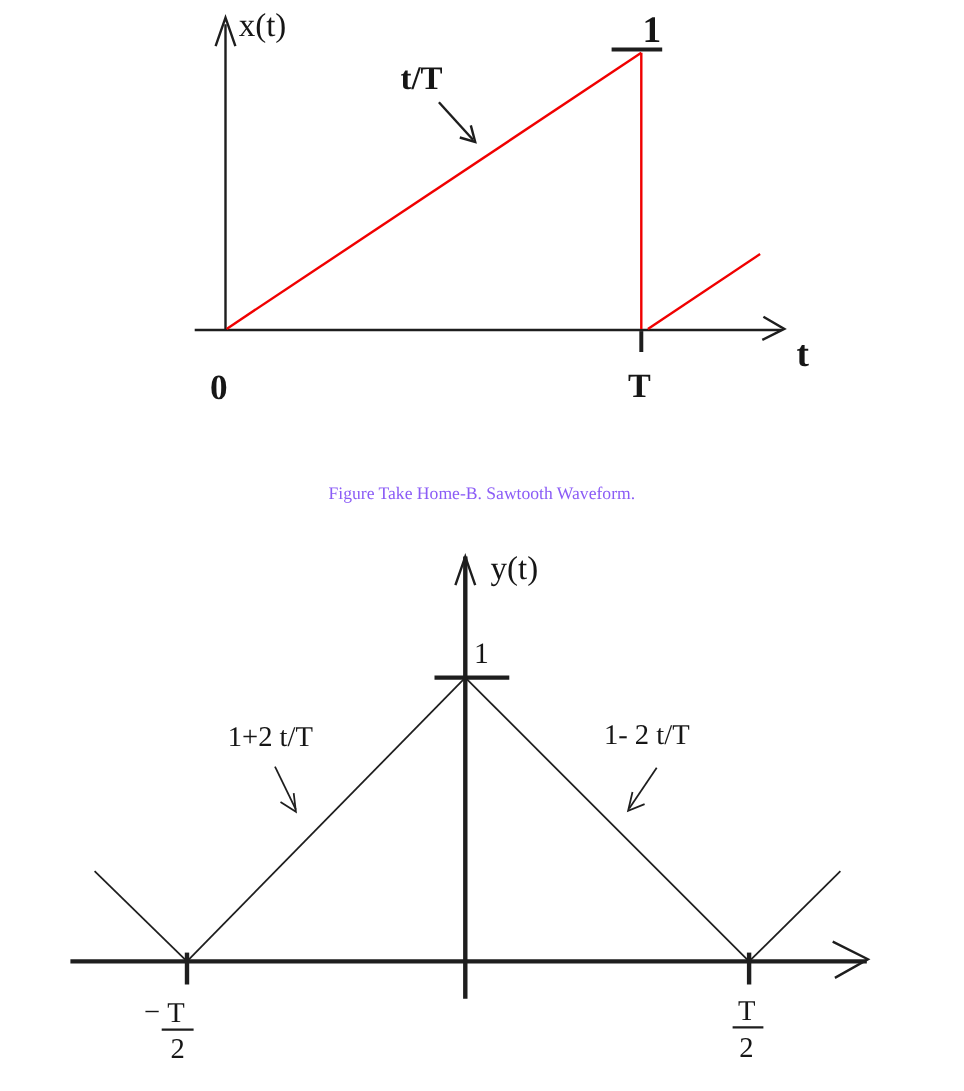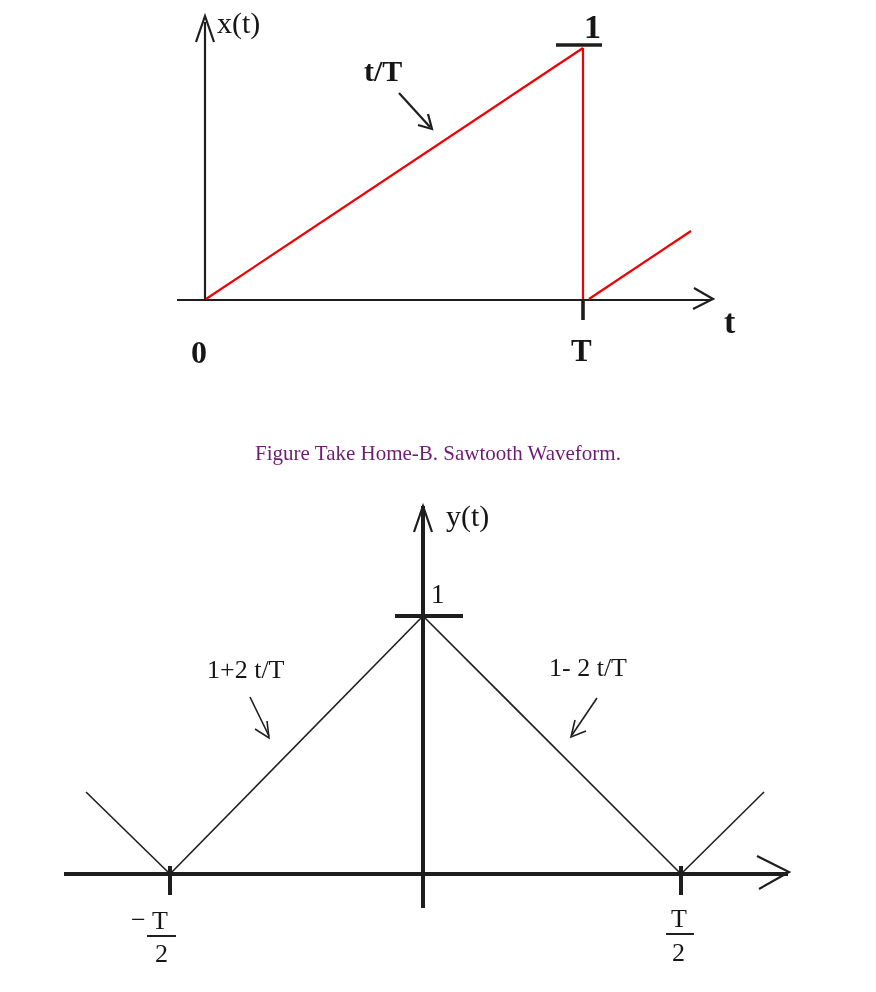--- a/index.html
+++ b/index.html
@@ -23,22 +23,22 @@
   .thin  { stroke-width: 1.6; }
   .mid   { stroke-width: 2.2; }
   .tick  { stroke-width: 3.6; }
   .axis2 { stroke-width: 4; }
   .caption {
     position: absolute;
     top: 441px;
     left: 0;
     width: 100%;
     text-align: center;
-    font-size: 21px;
-    color: #701a75;
+    font-size: 16px;
+    color: #8b5cf6;
   }
 </style>
 </head>
 <body>
 
 
 
 <svg width="876" height="992" viewBox="0 0 876 992">
 
   <g>

